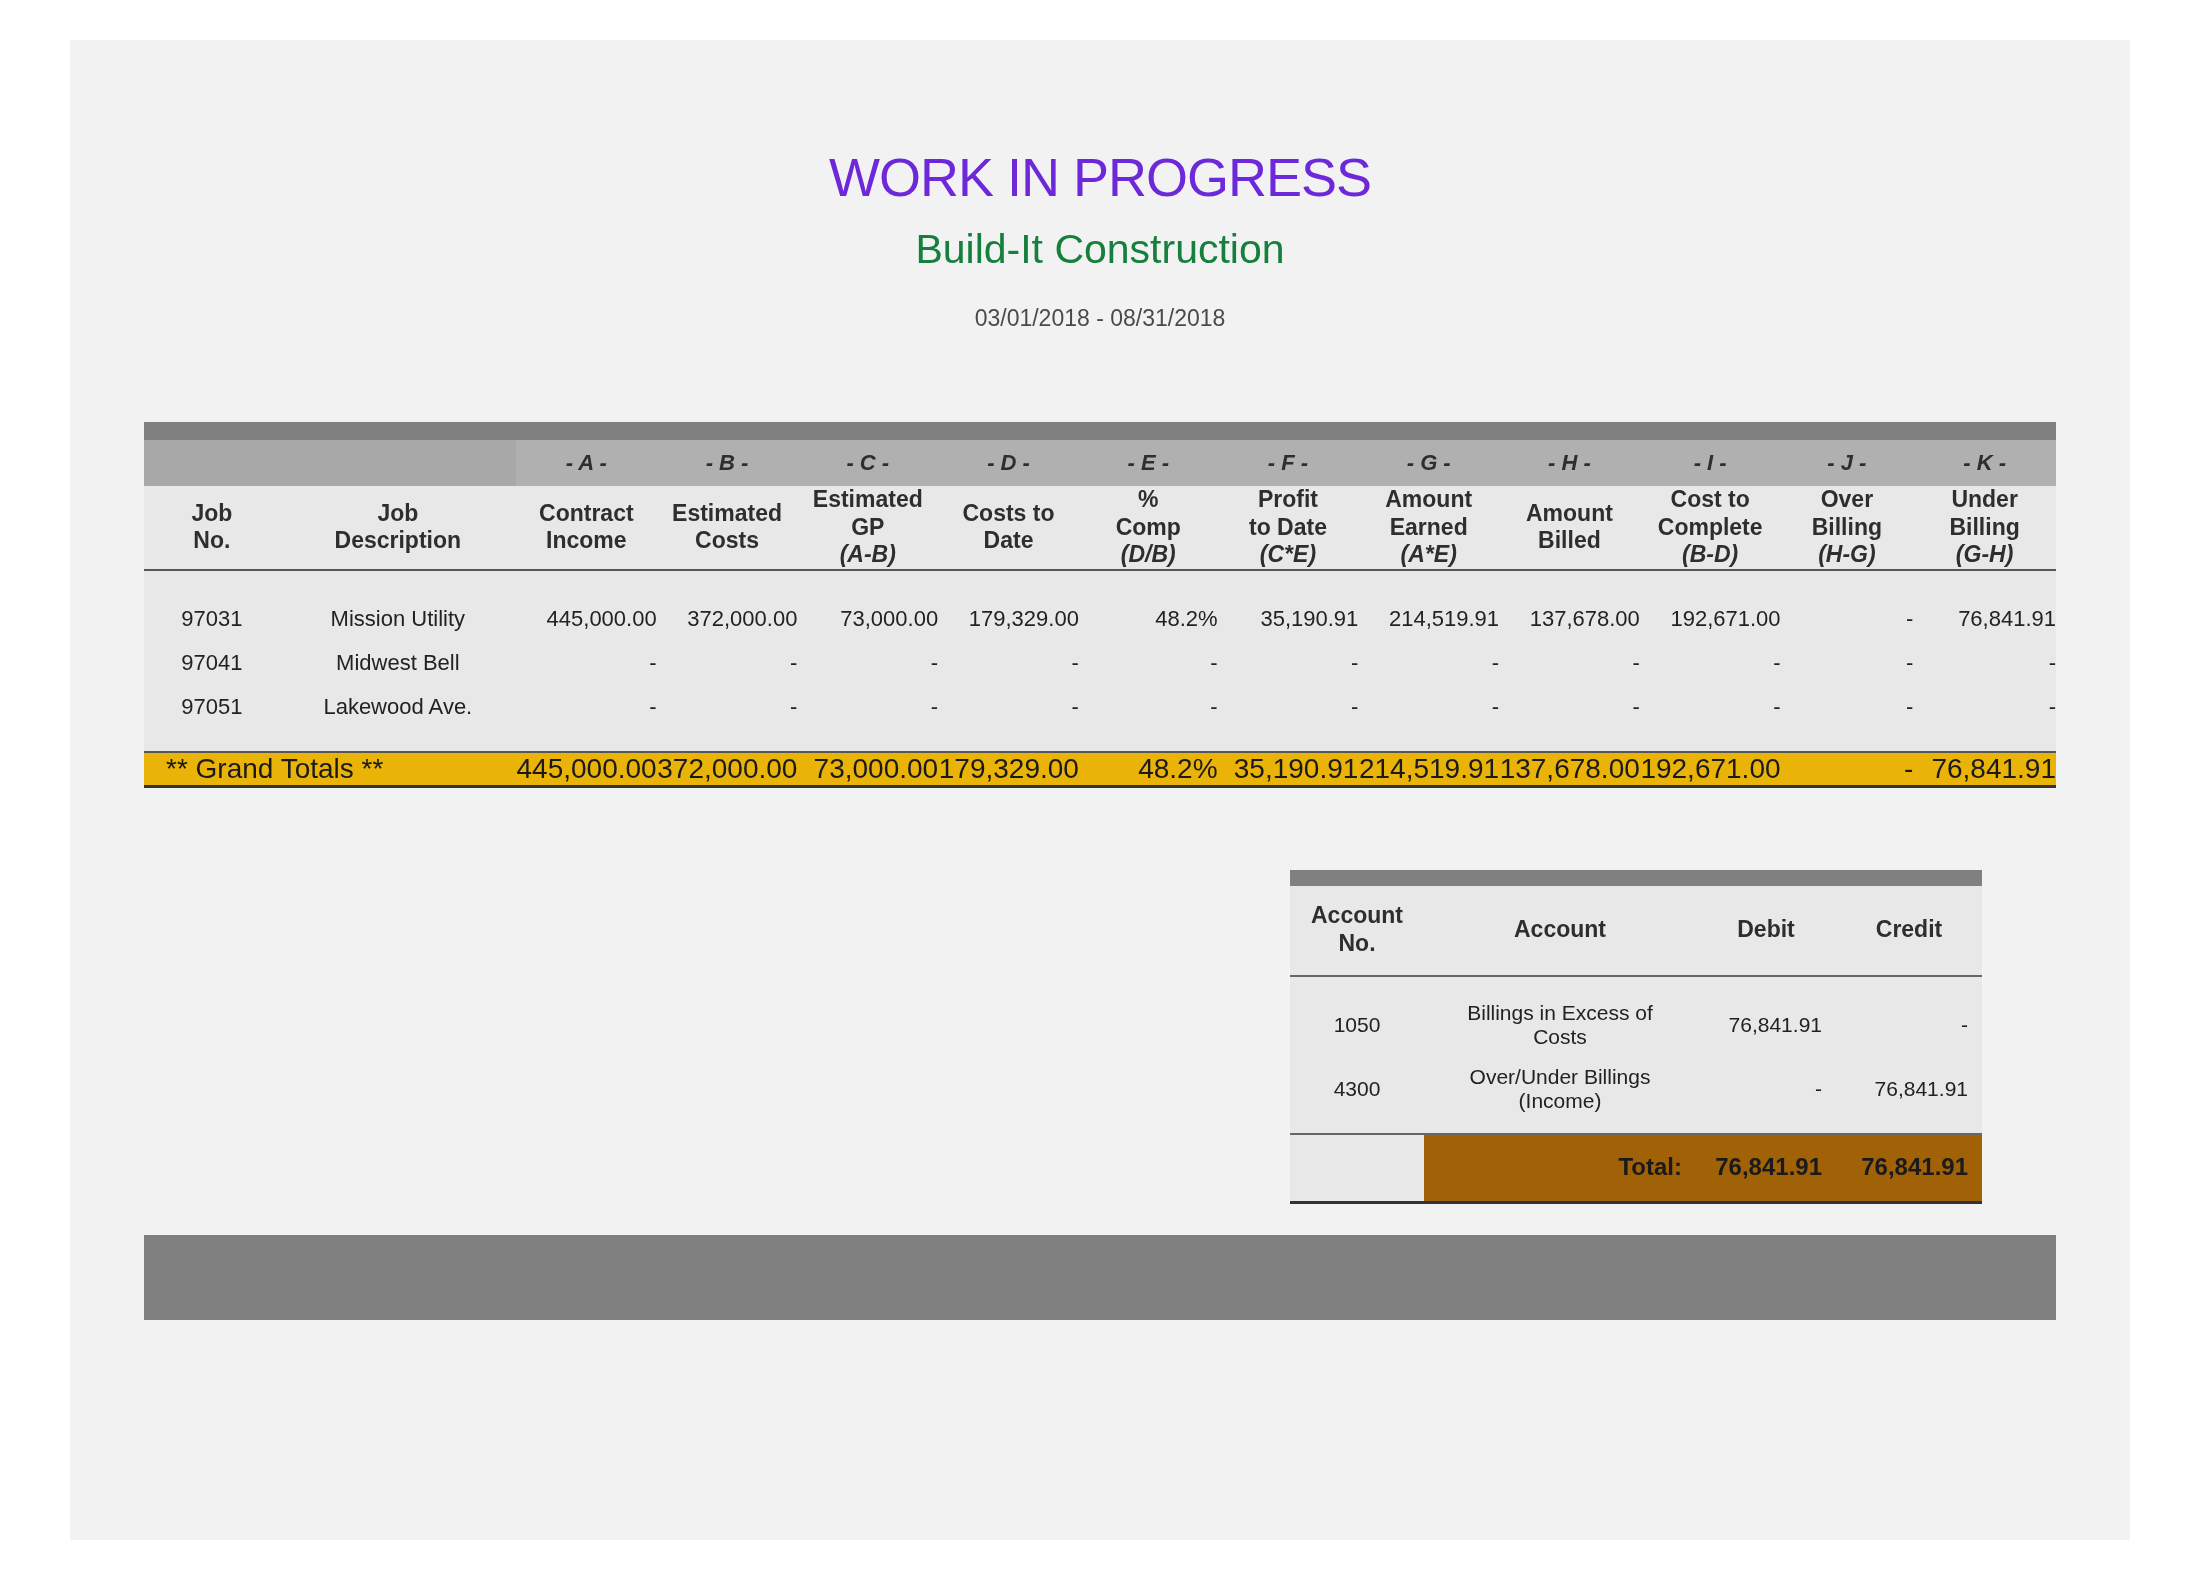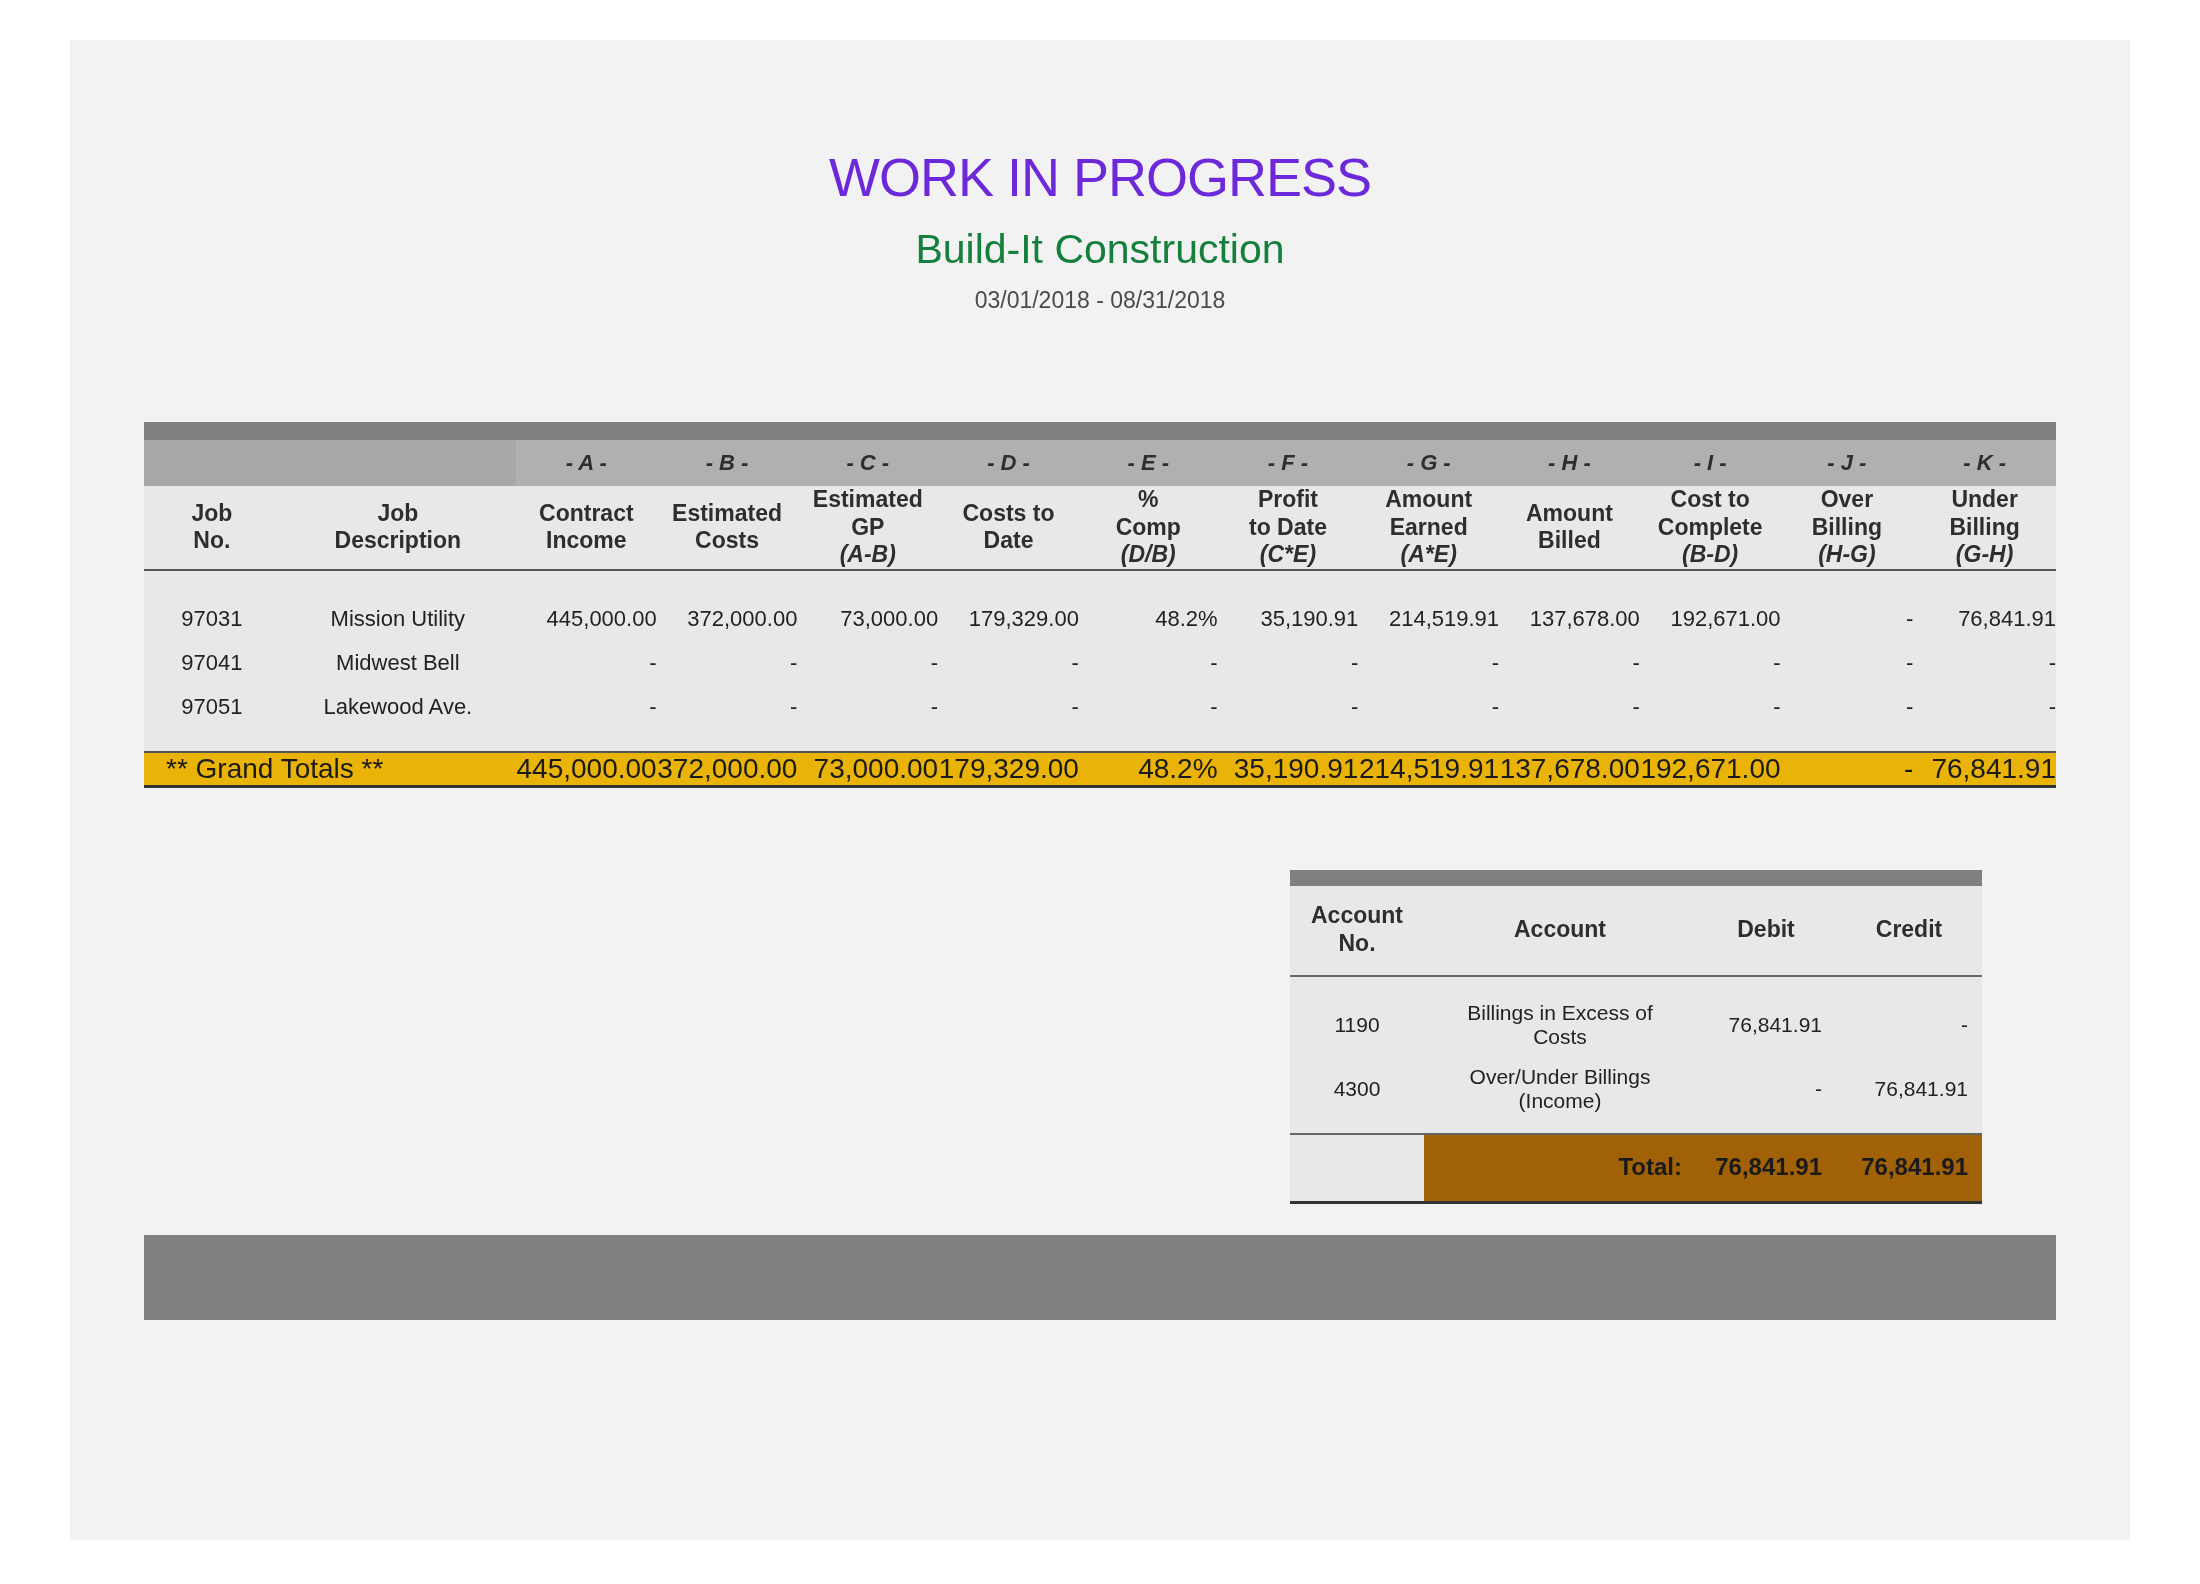--- a/index.html
+++ b/index.html
@@ -35,21 +35,21 @@
   }
   .company {
     font-size: 41px;
     color: #15803d;
     margin-top: 22px;
     font-weight: 400;
   }
   .daterange {
     font-size: 23px;
     color: #4a4a4a;
-    margin-top: 14px;
+    margin-top: 32px;
   }
 
   
   .wip-wrap {
     position: absolute;
     left: 74px;
     top: 382px;
     width: 1912px;
   }
   table.wip {
@@ -373,21 +373,21 @@
         <tr class="headrow">
           <td>
             <span>Account</span><br>
             <span>No.</span>
           </td>
           <td>Account</td>
           <td>Debit</td>
           <td>Credit</td>
         </tr>
         <tr class="datarow firstdata">
-          <td class="acctno">1190</td>
+          <td class="acctno">1050</td>
           <td class="acctname">Billings in Excess of Costs</td>
           <td>76,841.91</td>
           <td>-</td>
         </tr>
         <tr class="datarow lastdata">
           <td class="acctno">4300</td>
           <td class="acctname">Over/Under Billings (Income)</td>
           <td>-</td>
           <td>76,841.91</td>
         </tr>

